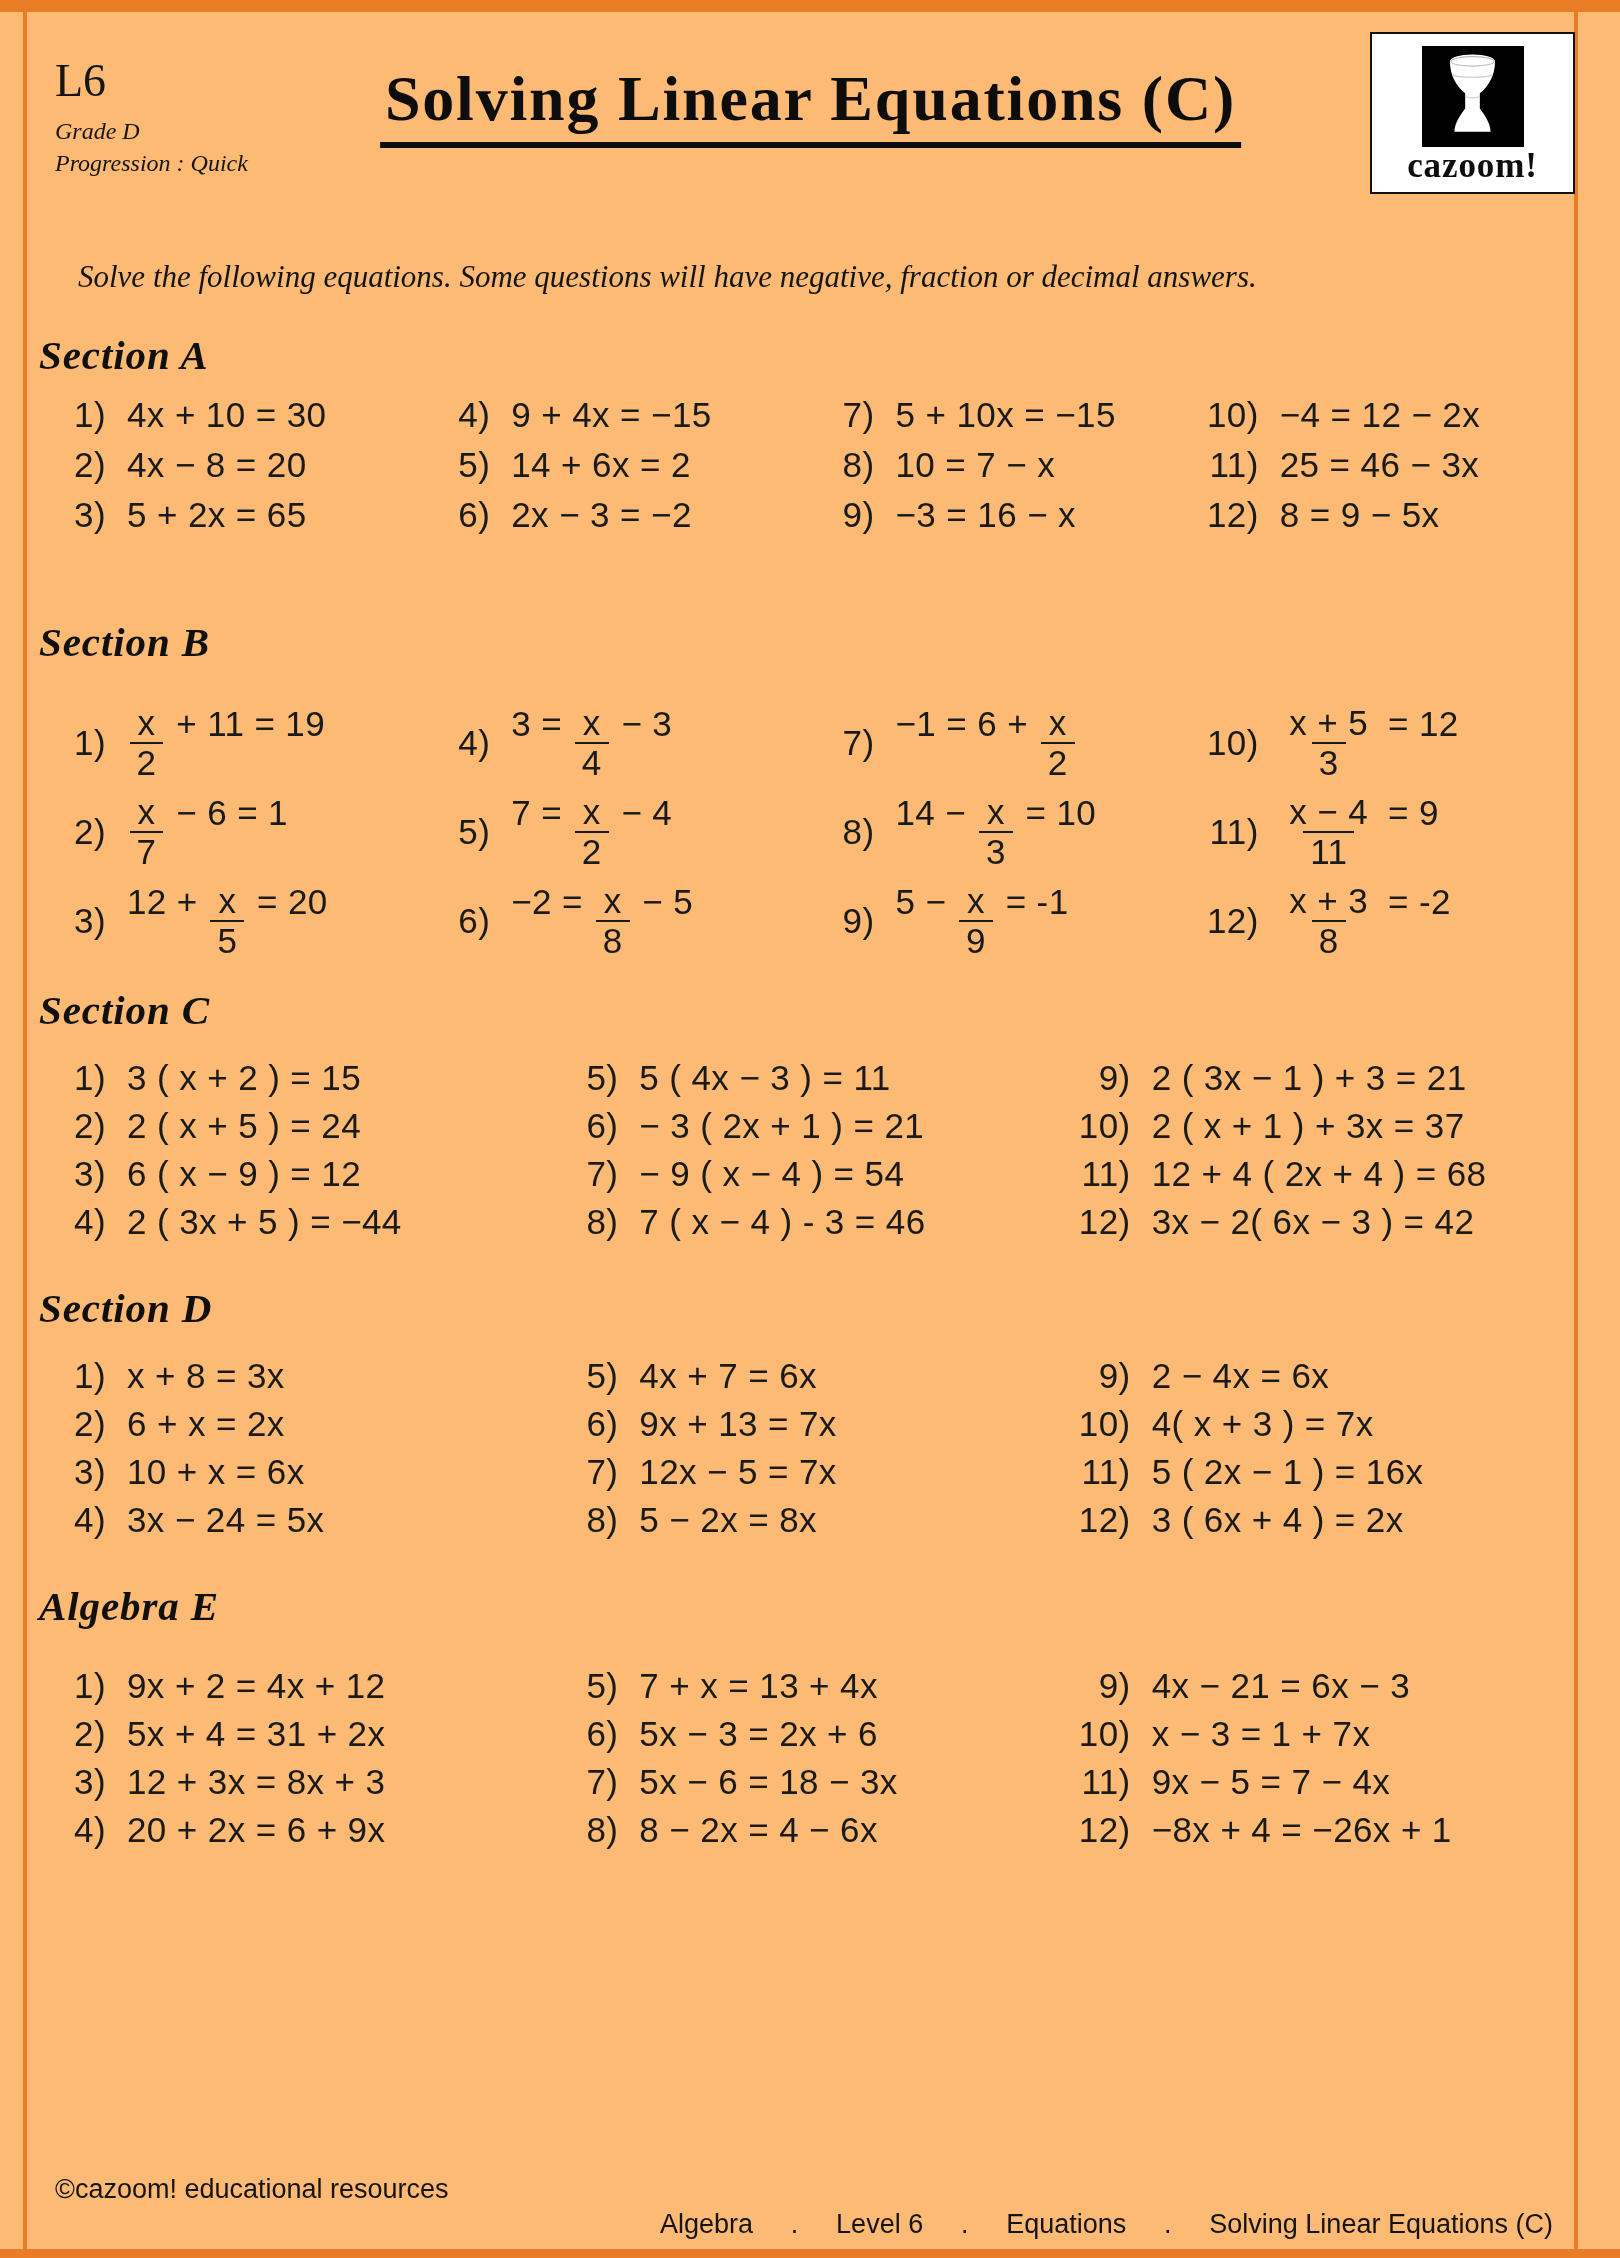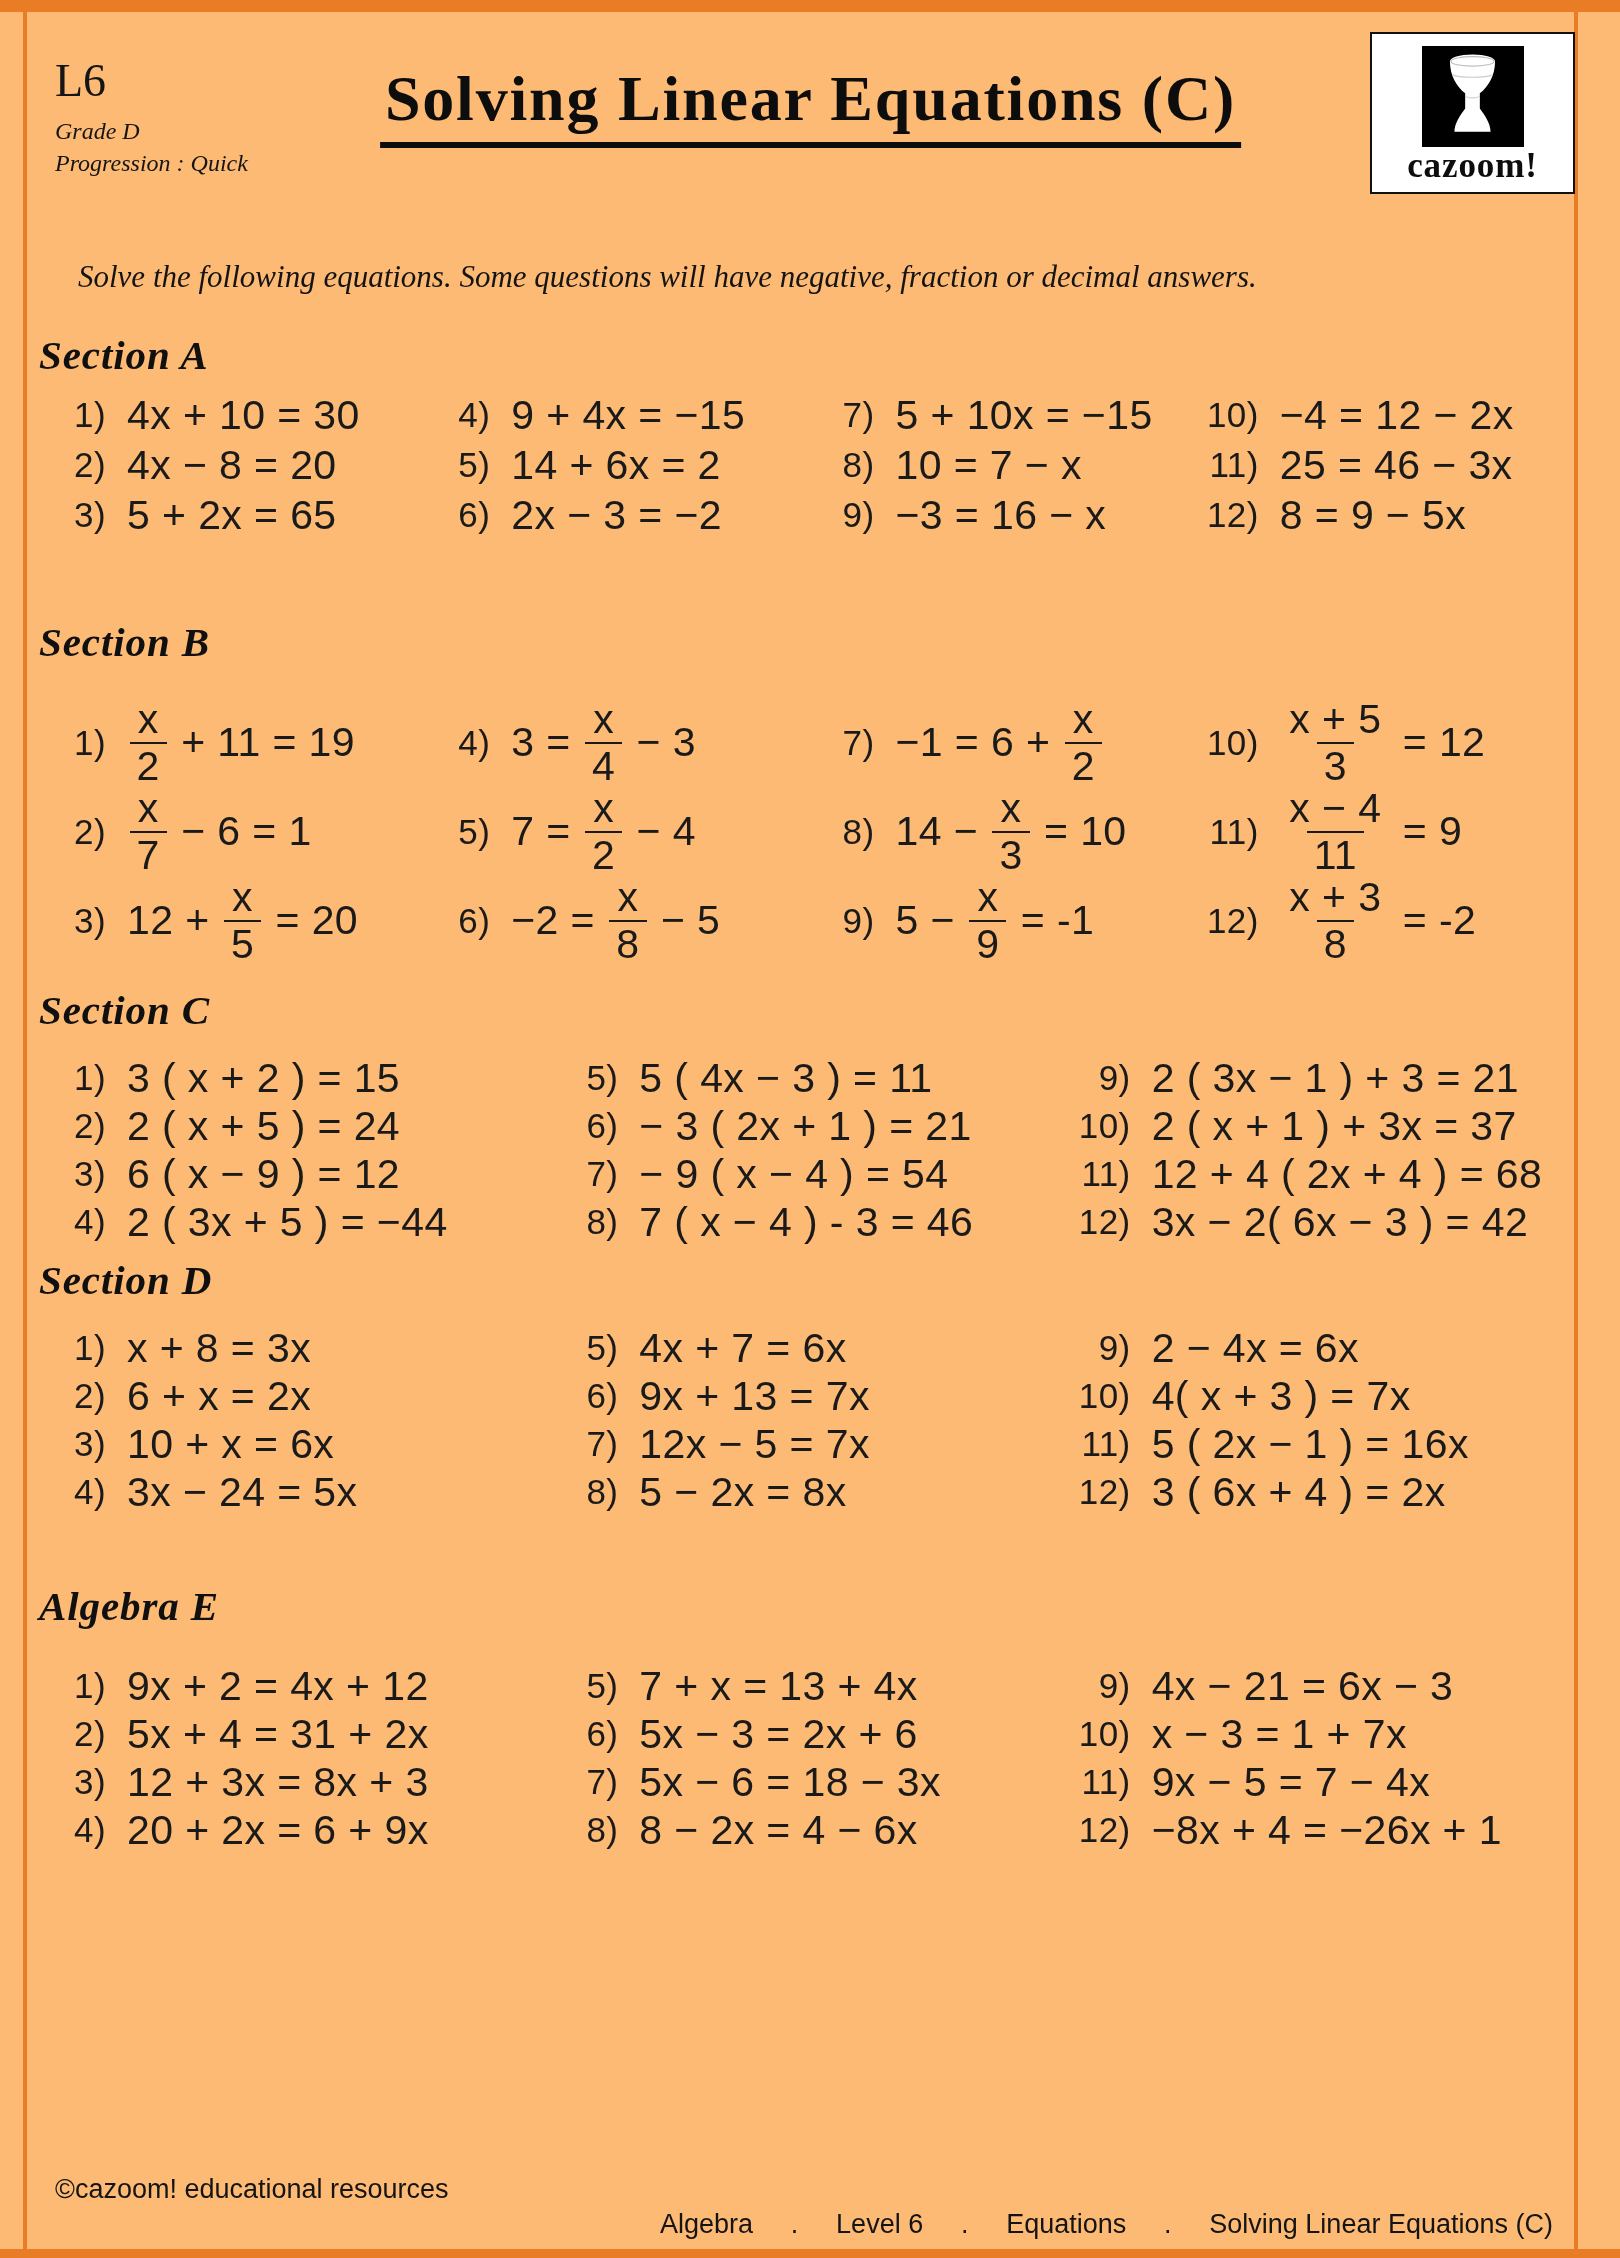--- a/index.html
+++ b/index.html
@@ -21,31 +21,31 @@
   .logo{position:absolute;left:1370px;top:32px;width:205px;height:162px;border:2.6px solid #111;
         background:#fff;display:flex;flex-direction:column;align-items:center;box-sizing:border-box;}
   .logo-square{width:102px;height:101px;background:#000;margin-top:11.5px;display:flex;align-items:center;justify-content:center;}
   .logo-word{font-family:"Liberation Serif",serif;font-weight:bold;font-size:35px;letter-spacing:0.9px;color:#0d0d0d;line-height:1.1;}
 
   .instruction{position:absolute;left:78px;top:259px;width:1482px;
                font-family:"Liberation Serif",serif;font-style:italic;font-size:31px;color:#141414;}
 
   
   .section{position:absolute;left:39px;width:1537px;}
-  .sec-0{top:335px}.sec-1{top:622px}.sec-2{top:990px}.sec-3{top:1260px}.sec-4{top:1586px}
+  .sec-0{top:335px}.sec-1{top:622px}.sec-2{top:990px}.sec-3{top:1288px}.sec-4{top:1586px}
   .sec-h{margin:0;font-family:"Liberation Serif",serif;font-weight:bold;font-style:italic;
          font-size:41px;letter-spacing:0.9px;color:#101010;line-height:41px;}
   .grid{display:grid;grid-auto-flow:column;grid-auto-columns:1fr;}
   .g-a{grid-template-rows:repeat(3,50px);margin-top:14px;}
   .g-b{grid-template-rows:repeat(3,89px);margin-top:35px;}
   .g-cde{grid-template-rows:repeat(4,48px);margin-top:23px;}
   .sec-4 .g-cde{margin-top:35px;}
   .q{display:flex;align-items:center;}
   .qn{flex:none;width:67px;text-align:right;margin-right:21px;font-size:35px;letter-spacing:0.4px;}
-  .qe{display:inline-flex;align-items:center;white-space:pre;font-size:41px;letter-spacing:0.4px;}
+  .qe{display:inline-flex;align-items:flex-start;white-space:pre;font-size:35px;letter-spacing:0.4px;}
   .frac{display:inline-flex;flex-direction:column;align-items:center;text-align:center;
         line-height:1.08;margin:0 2.6px;vertical-align:middle;}
   .frac .fn{padding:0 7px;}
   .frac .fd{border-top:2.6px solid #1a1a1a;padding:0 7px;}
 
   
   .foot-copy{position:absolute;left:55px;top:2174px;font-size:27px;color:#141414;}
   .foot-link{position:absolute;left:55px;top:2206px;font-size:29px;color:#2020DF;text-decoration:underline;cursor:pointer;}
   .crumb{position:absolute;left:660px;top:2209px;width:893px;display:flex;justify-content:space-between;
          font-size:27px;color:#141414;white-space:nowrap;}

